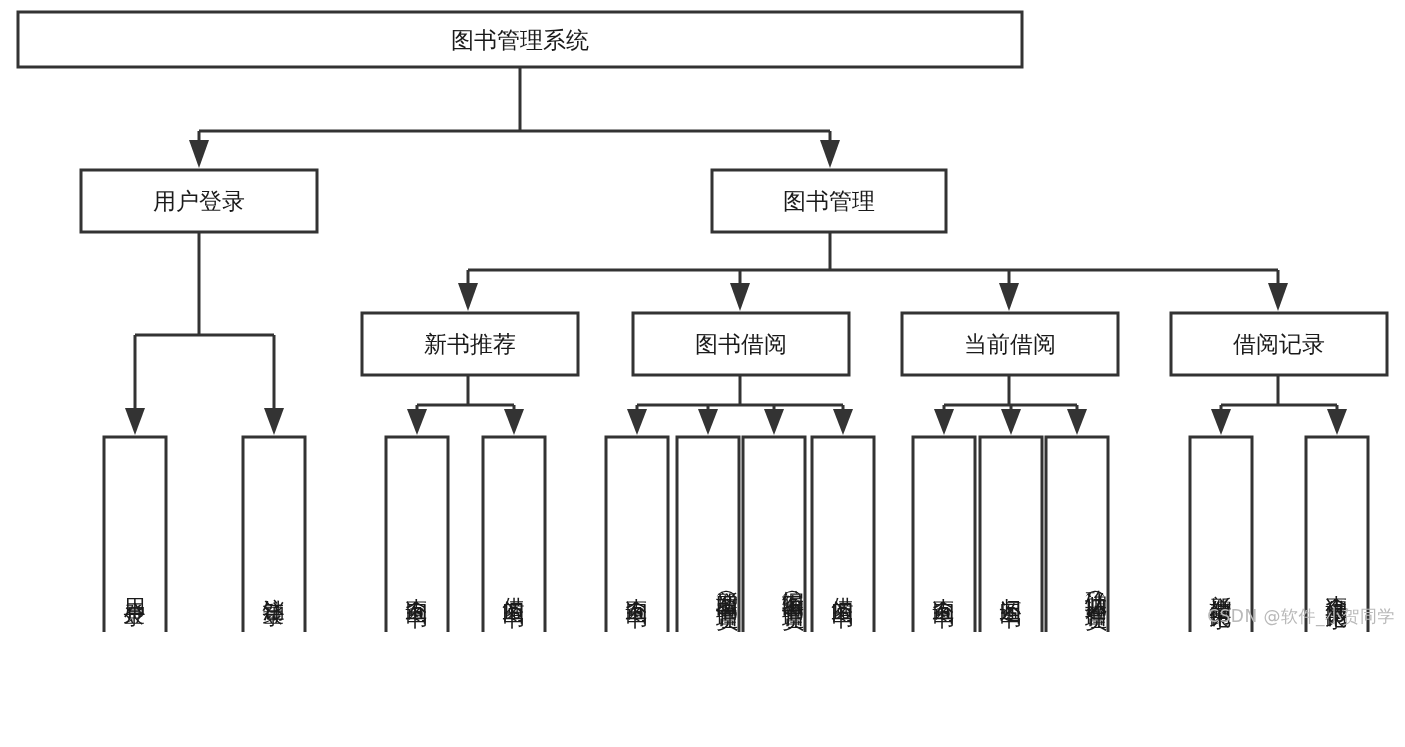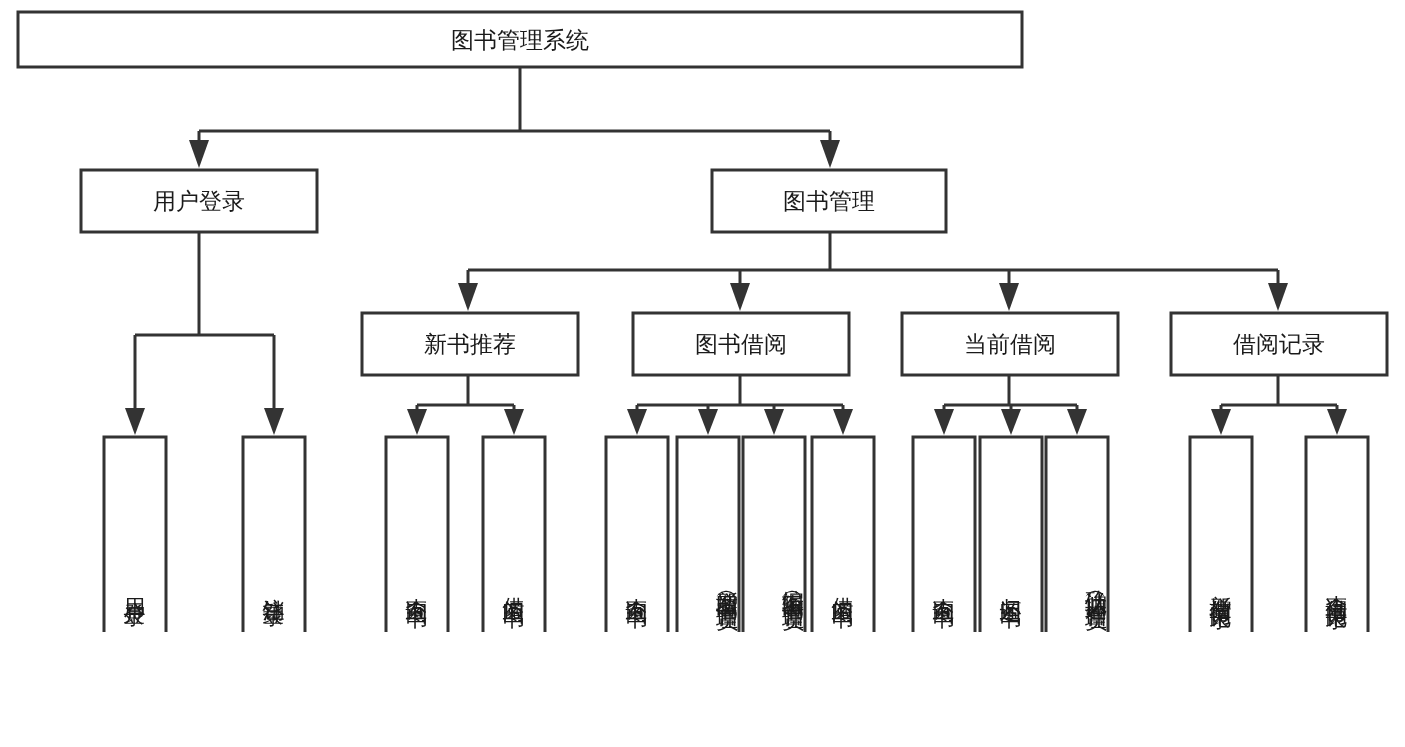--- a/index.html
+++ b/index.html
@@ -196,13 +196,14 @@
   <div class="vlabel" style="left:743px; top:441px; width:62px; height:289px; align-items:flex-start;">编辑图书（管理员）</div>
   <div class="vlabel" style="left:812px; top:437px; width:62px; height:297px;">借阅图书</div>
 
   <div class="vlabel" style="left:913px; top:437px; width:62px; height:297px;">查询图书</div>
   <div class="vlabel" style="left:980px; top:437px; width:62px; height:297px;">归还图书</div>
   <div class="vlabel" style="left:1046px; top:441px; width:62px; height:289px; align-items:flex-start;">确认归还（管理员）</div>
 
   <div class="vlabel" style="left:1190px; top:437px; width:62px; height:297px;">新增借阅记录</div>
   <div class="vlabel" style="left:1306px; top:437px; width:62px; height:297px;">查询借阅记录</div>
 
+  <div class="watermark">CSDN @软件_小贺同学</div>
 </div>
 
 </body></html>

